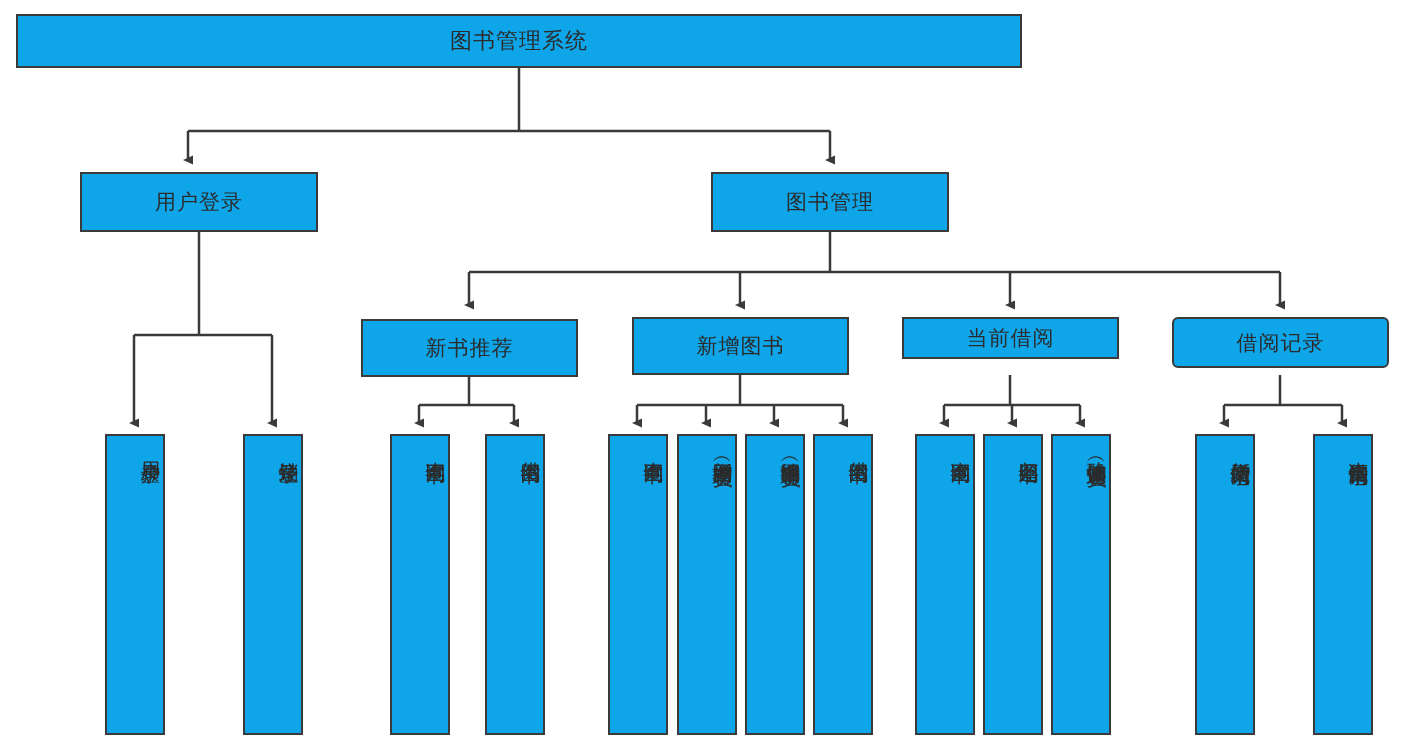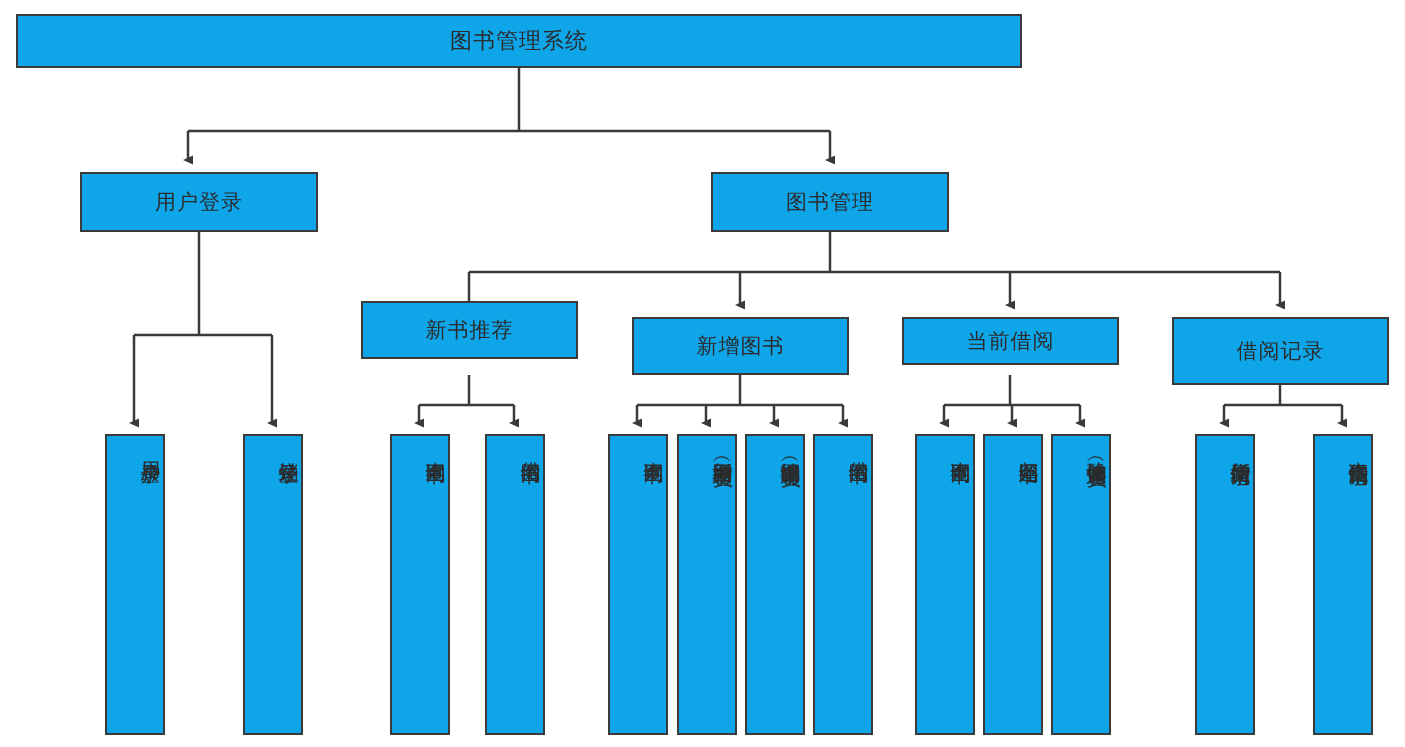--- a/index.html
+++ b/index.html
@@ -125,27 +125,27 @@
       <path d="M1342,405 L1342,423" marker-end="url(#arrow)"></path>
     </g>
   </svg>
 
   <div class="node h" id="root-node" style="left:16px; top:14px; width:1006px; height:54px;">图书管理系统</div>
 
   <div class="node h" style="left:80px; top:172px; width:238px; height:60px;">用户登录</div>
 
   <div class="node h" style="left:711px; top:172px; width:238px; height:60px;">图书管理</div>
 
-  <div class="node h" style="left:361px; top:301px; width:217px; height:58px;">新书推荐</div>
+  <div class="node h" style="left:361px; top:319px; width:217px; height:58px;">新书推荐</div>
 
   <div class="node h" style="left:632px; top:317px; width:217px; height:58px;">新增图书</div>
 
-  <div class="node h" style="left:902px; top:317px; width:217px; height:48px;">当前借阅</div>
+  <div class="node h" style="left:902px; top:317px; width:217px; height:42px;">当前借阅</div>
 
-  <div class="node h" style="left:1172px; top:317px; width:217px; height:68px;">借阅记录</div>
+  <div class="node h" style="left:1172px; top:317px; width:217px; height:51px;border-radius:6px;">借阅记录</div>
 
   <div class="node v" style="left:105px; top:434px; width:60px; height:301px;">
     <span class="vtext">用户登录</span>
   </div>
 
   <div class="node v" style="left:243px; top:434px; width:60px; height:301px;">
     <span class="vtext">注销登录</span>
   </div>
 
   <div class="node v" style="left:390px; top:434px; width:60px; height:301px;">

